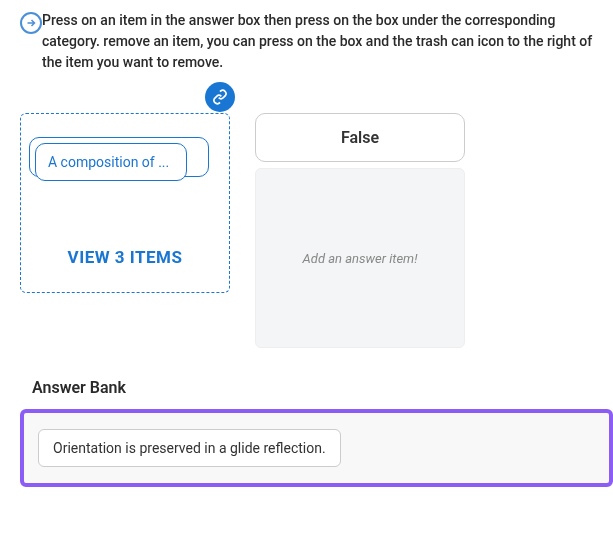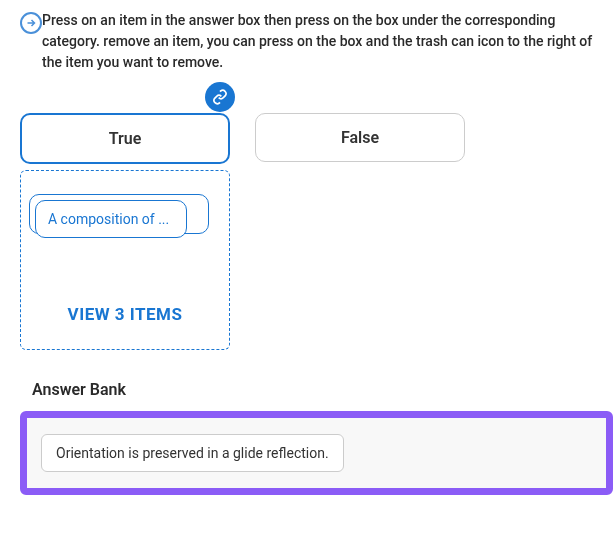--- a/index.html
+++ b/index.html
@@ -149,21 +149,21 @@
       margin-top: 30px;
     }
     .answer-bank-title {
       font-size: 16px;
       font-weight: 600;
       color: #2a2a2a;
       margin-bottom: 12px;
       margin-left: 12px;
     }
     .answer-bank-box {
-      border: 7px solid #8b5cf6;
+      border: 4px solid #8b5cf6;
       border-radius: 6px;
       background: #f8f8f8;
       padding: 16px 14px;
       min-height: 70px;
     }
     .bank-item {
       display: inline-block;
       border: 1px solid #ccc;
       border-radius: 6px;
       background: #fff;
@@ -189,32 +189,34 @@
   <div class="link-badge">
     <svg viewBox="0 0 24 24" fill="none" stroke="#fff" stroke-width="2.5">
       <path d="M10 13a5 5 0 0 0 7 0l3-3a5 5 0 0 0-7-7l-1 1"></path>
       <path d="M14 11a5 5 0 0 0-7 0l-3 3a5 5 0 0 0 7 7l1-1"></path>
     </svg>
   </div>
 
   <div class="categories">
 
     <div class="category">
-      <div class="category-header active">True</div>
       <div class="drop-zone active">
         <div class="answer-chip-stack">
           <div class="answer-chip-back"></div>
           <div class="answer-chip">A composition of ...</div>
         </div>
         <div class="view-items">VIEW 3 ITEMS</div>
       </div>
     </div>
 
     <div class="category">
       <div class="category-header">False</div>
+      <div class="drop-zone inactive">
+        <div class="placeholder-text">Add an answer item!</div>
+      </div>
     </div>
 
   </div>
 
   <div class="answer-bank-section">
     <div class="answer-bank-title">Answer Bank</div>
     <div class="answer-bank-box">
       <div class="bank-item">Orientation is preserved in a glide reflection.</div>
     </div>
   </div>

